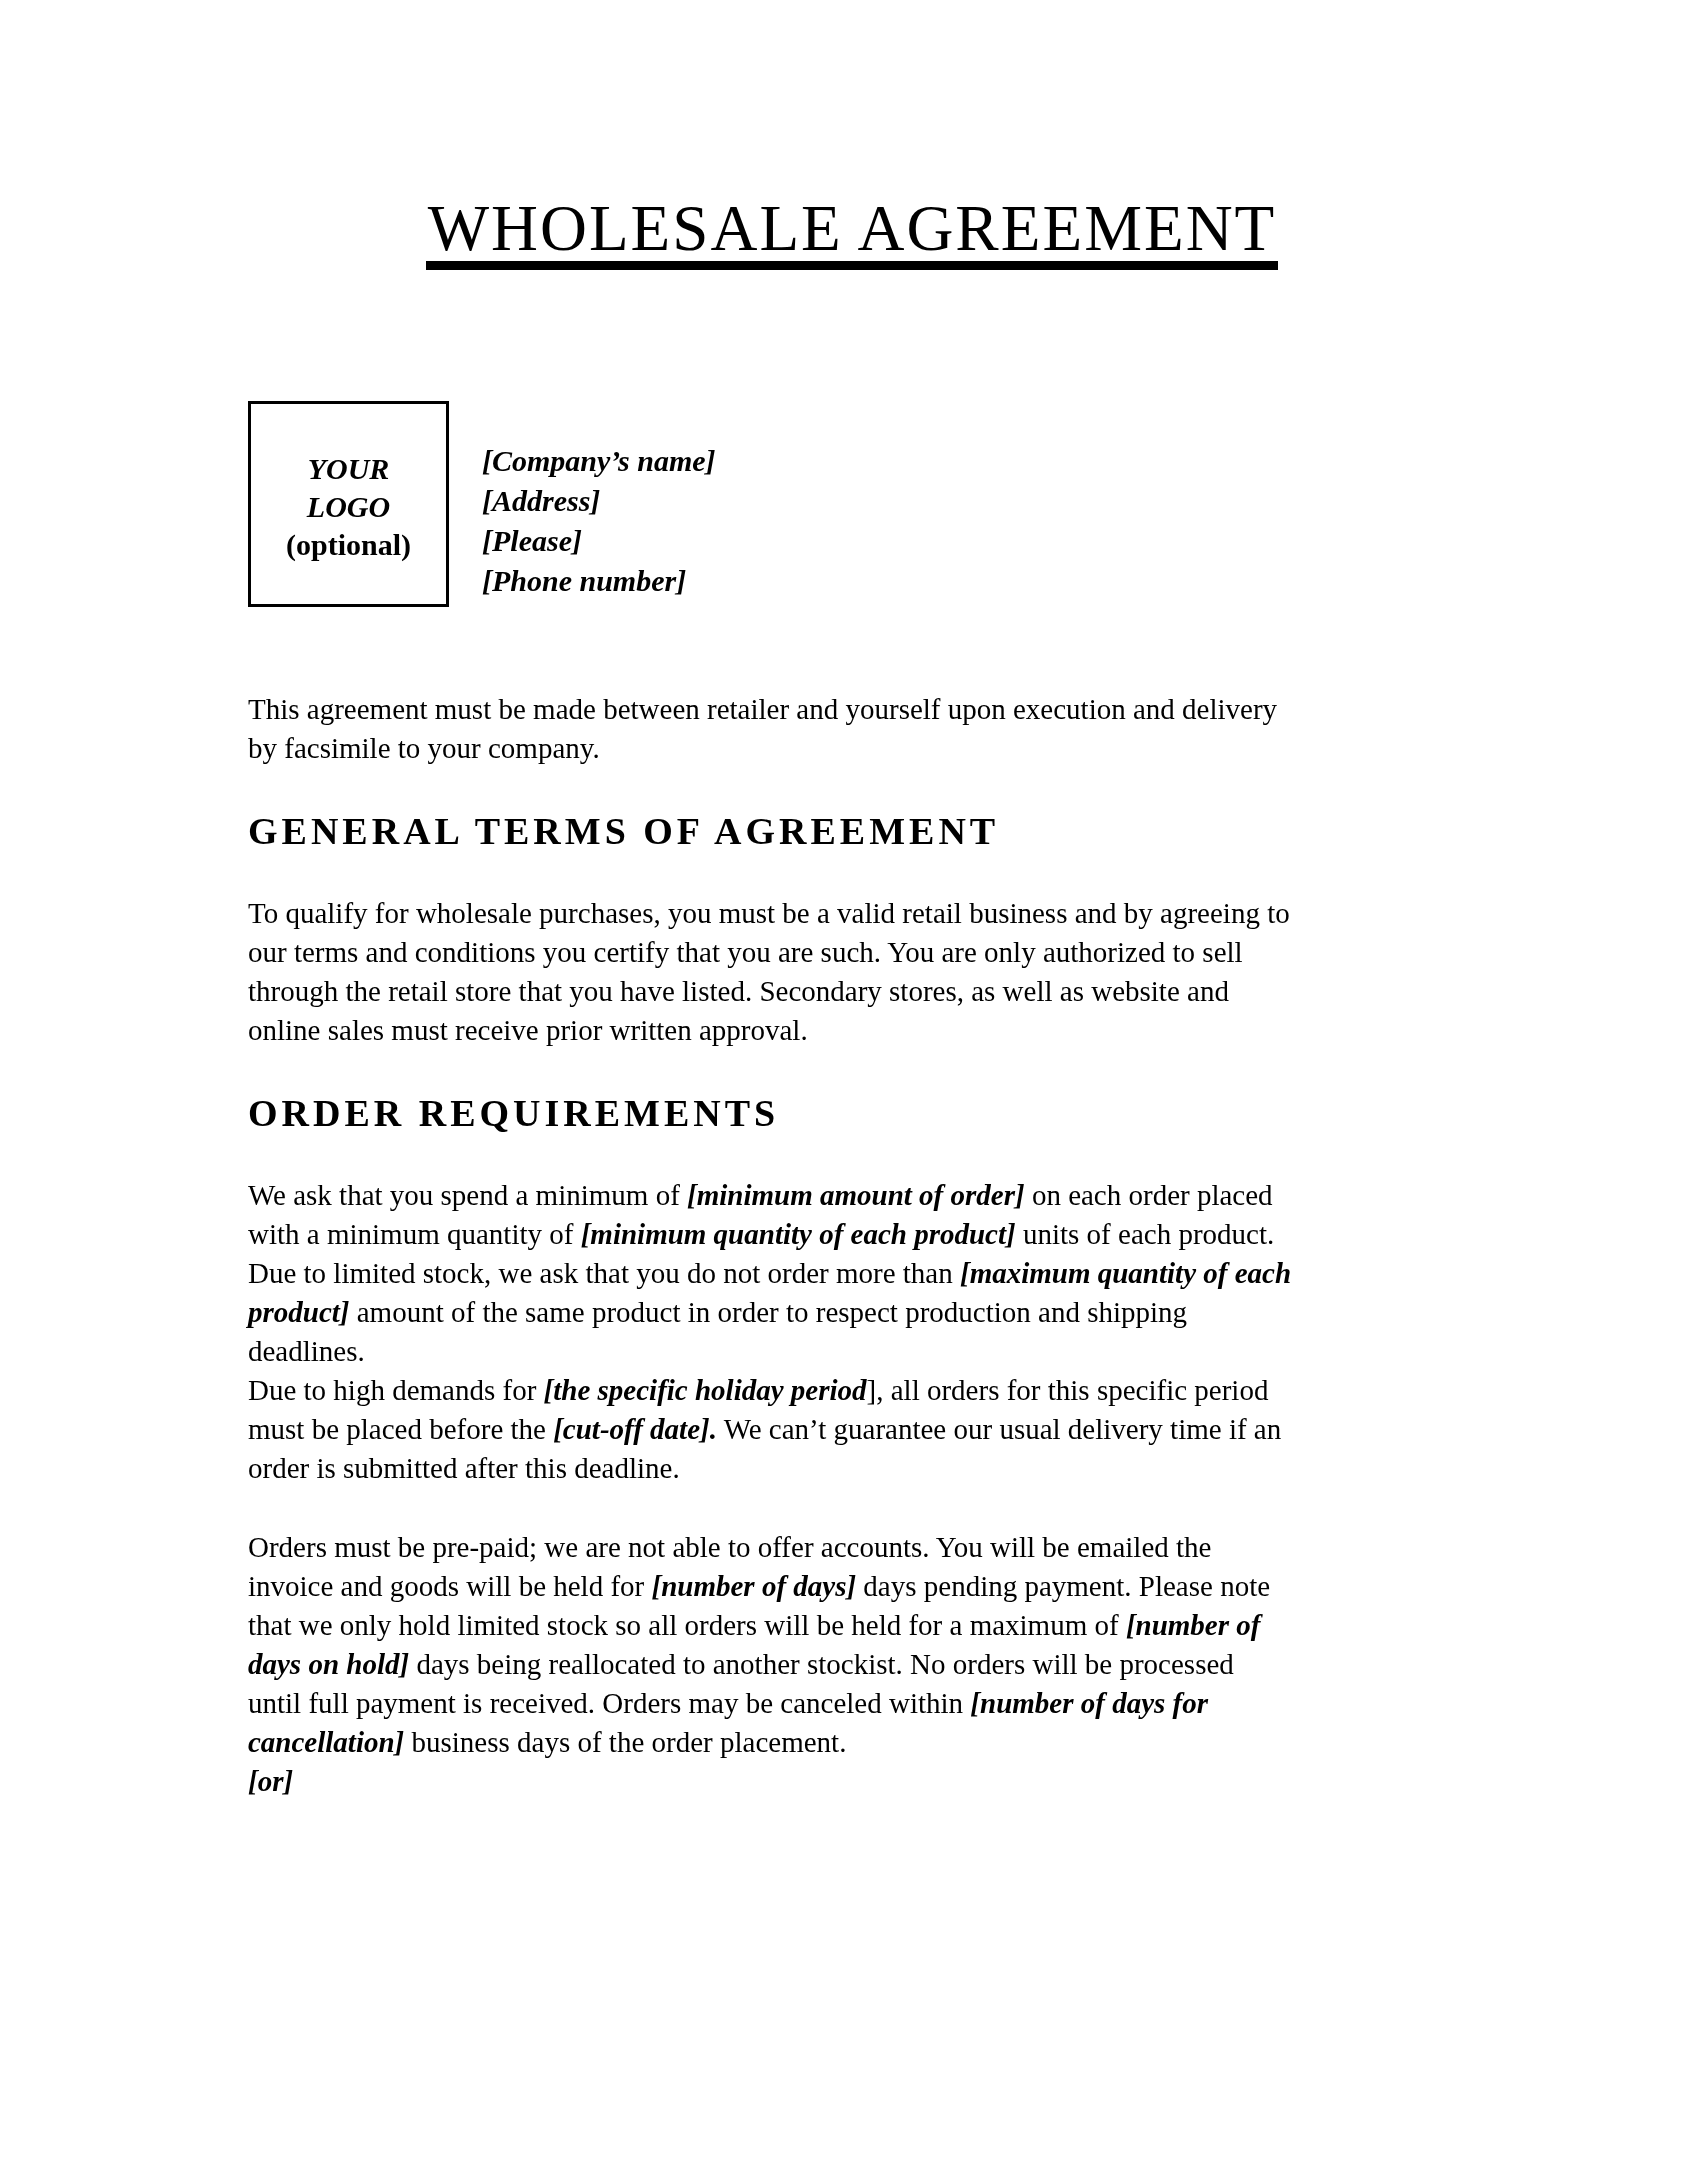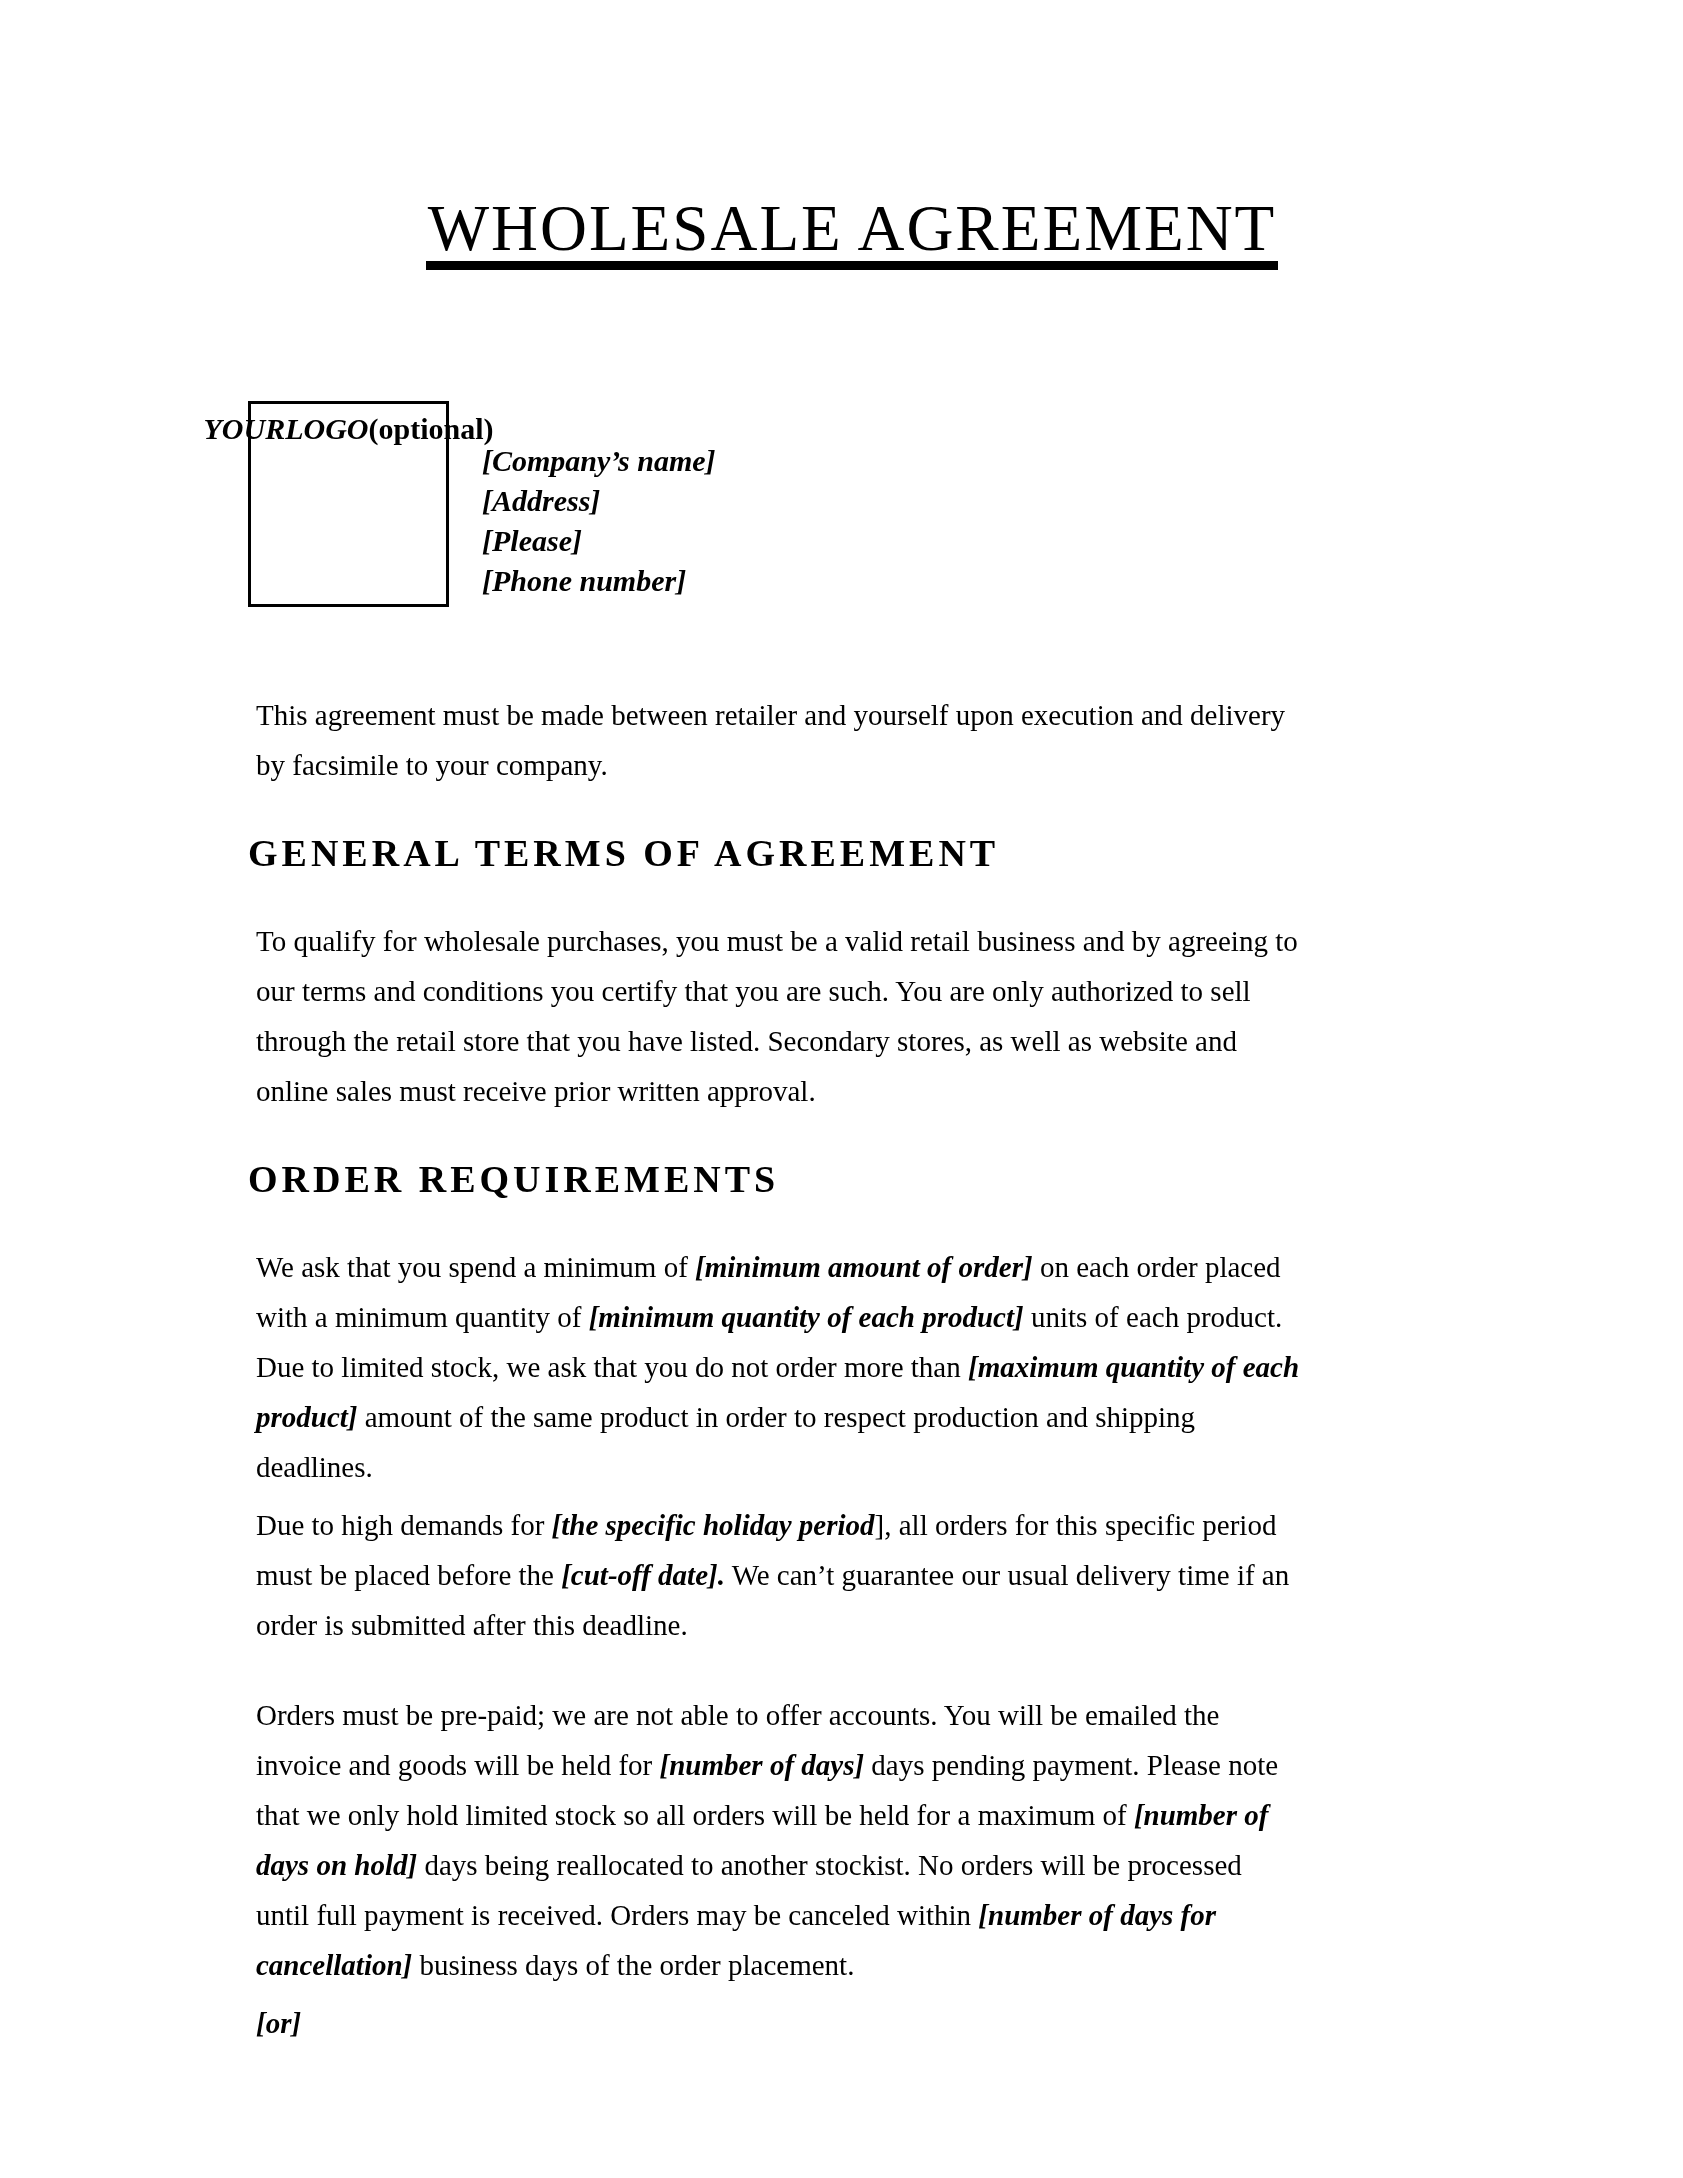--- a/index.html
+++ b/index.html
@@ -33,40 +33,40 @@
     align-items:center;
     margin-top:131px;
     height:206px;
   }
   .logo-box{
     box-sizing:border-box;
     width:201px;
     height:206px;
     border:3px solid #000;
     display:flex;
-    flex-direction:row;
+    flex-direction:column;
     justify-content:center;
     text-align:center;
     font-size:30px;
     line-height:38px;
     padding-top:6px;
   }
   .company-info{
     margin-left:33px;
     font-size:30px;
     line-height:40px;
     font-weight:700;
     font-style:italic;
     margin-top:34px;
   }
   
   .doc p{
     font-size:29px;
-    line-height:50px;
-    margin:8px;
+    line-height:39px;
+    margin:0;
     white-space:pre-wrap;
   }
   .doc p.gap{margin-top:40px;}
   .doc p.intro{margin-top:83px;}
   .doc h2{
     font-size:38px;
     line-height:46px;
     font-weight:700;
     letter-spacing:4px;
     margin:40px 0 40px 0;

